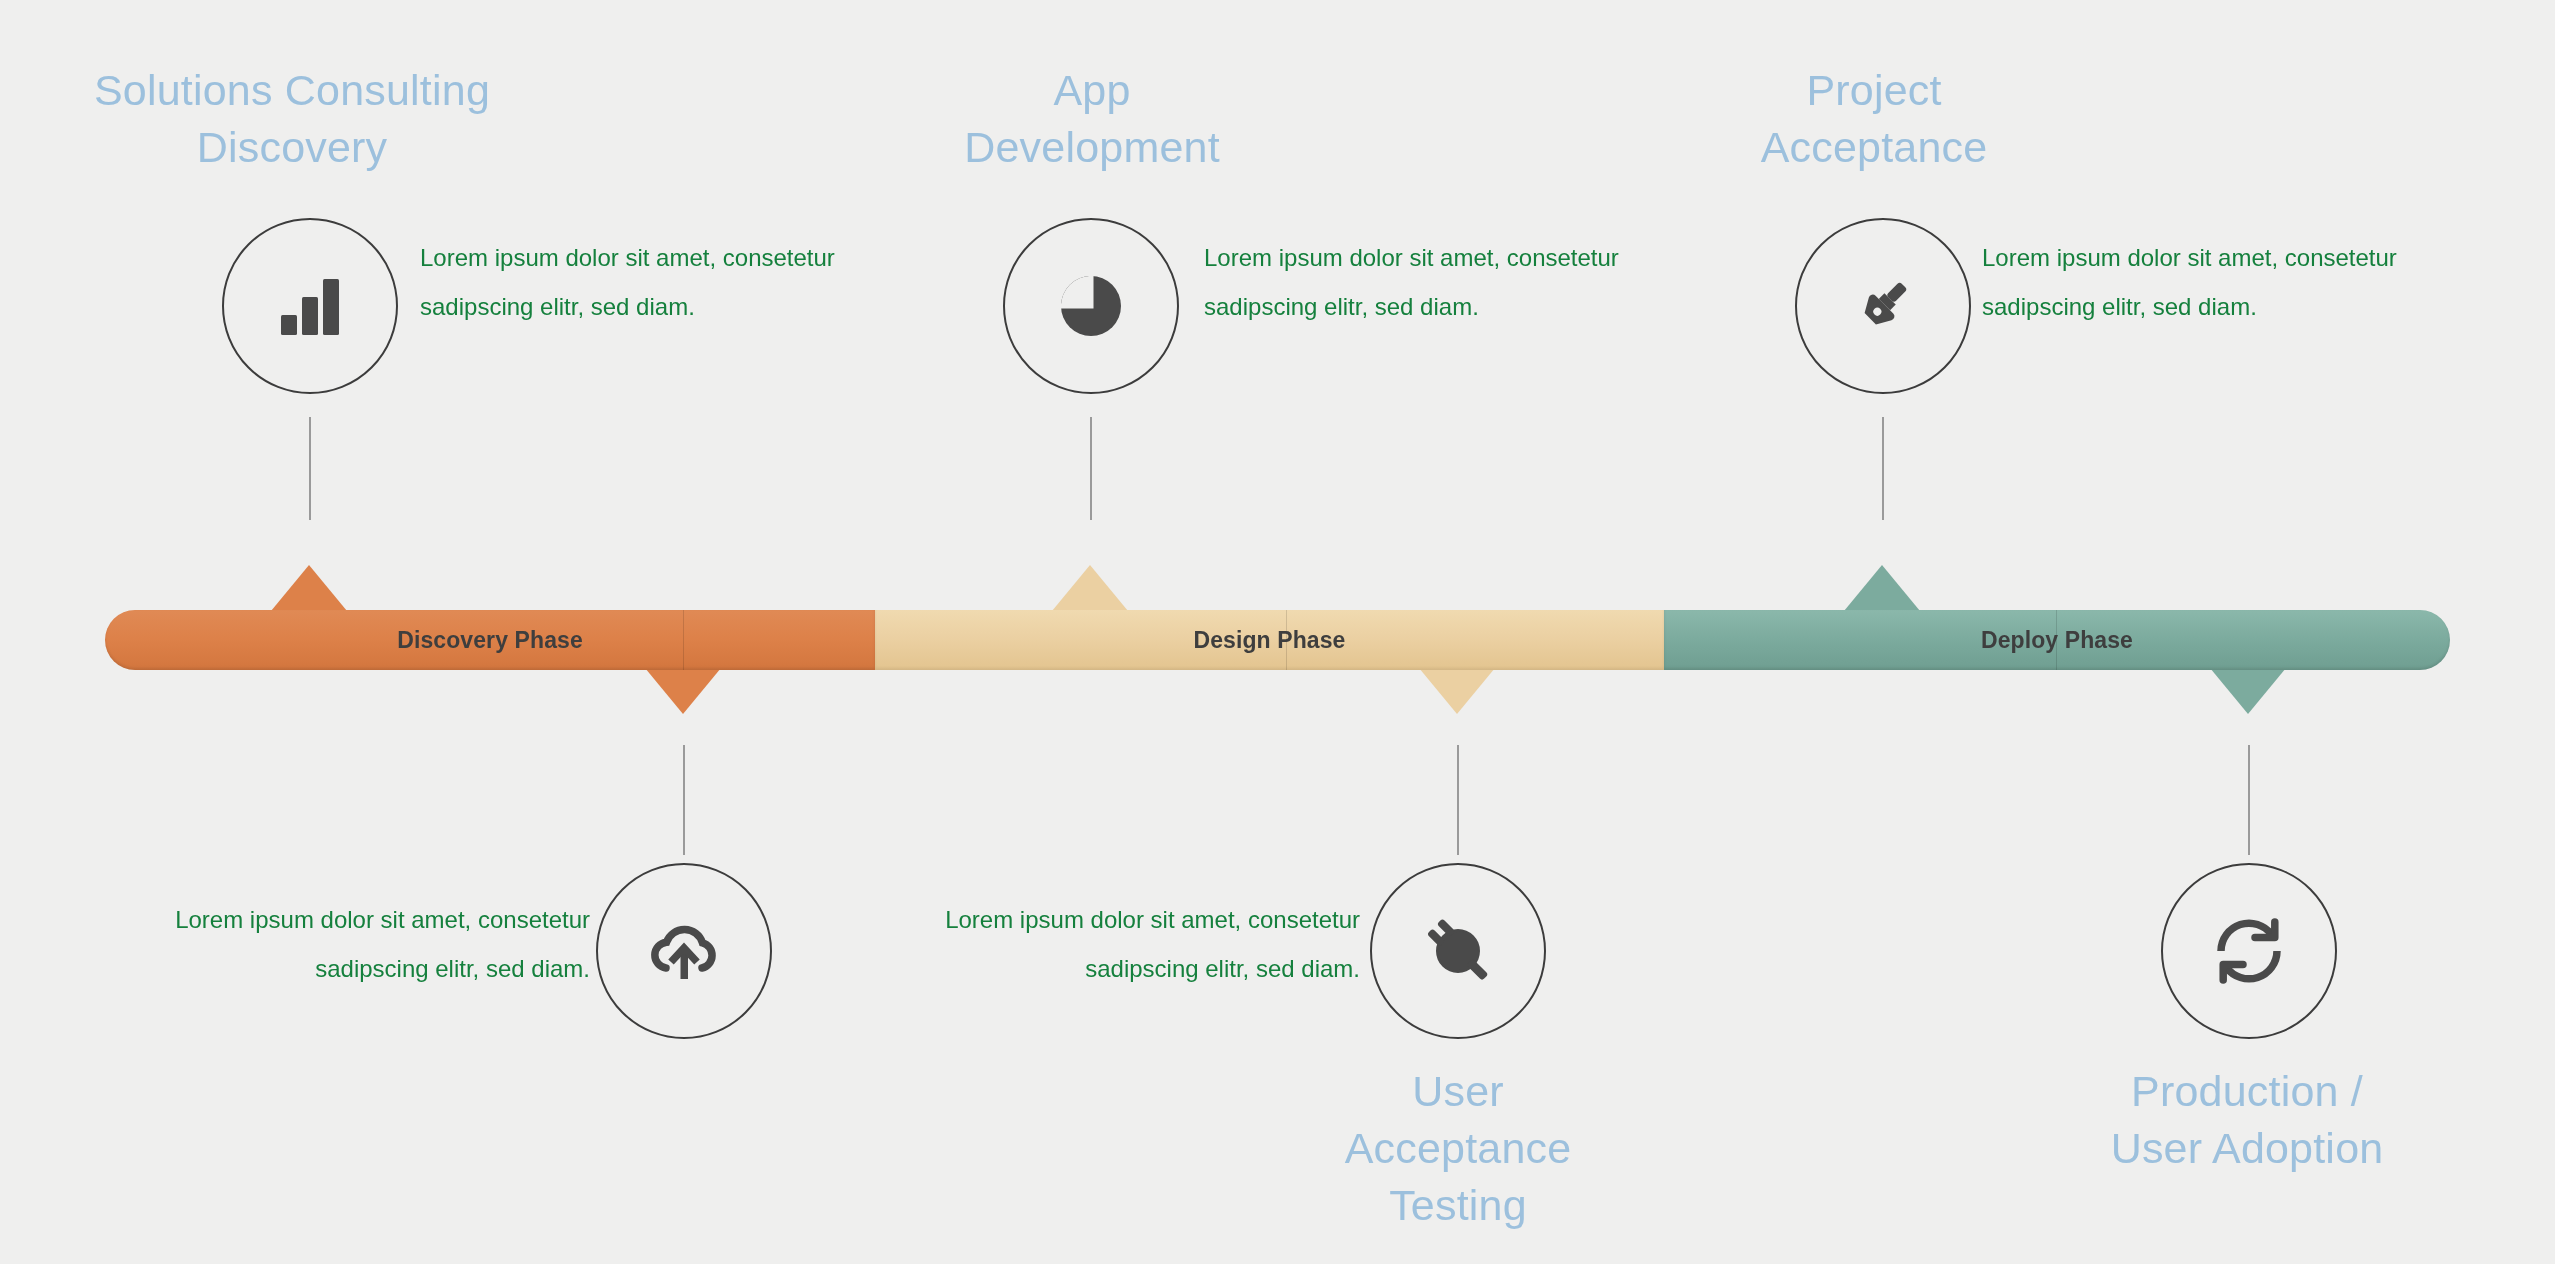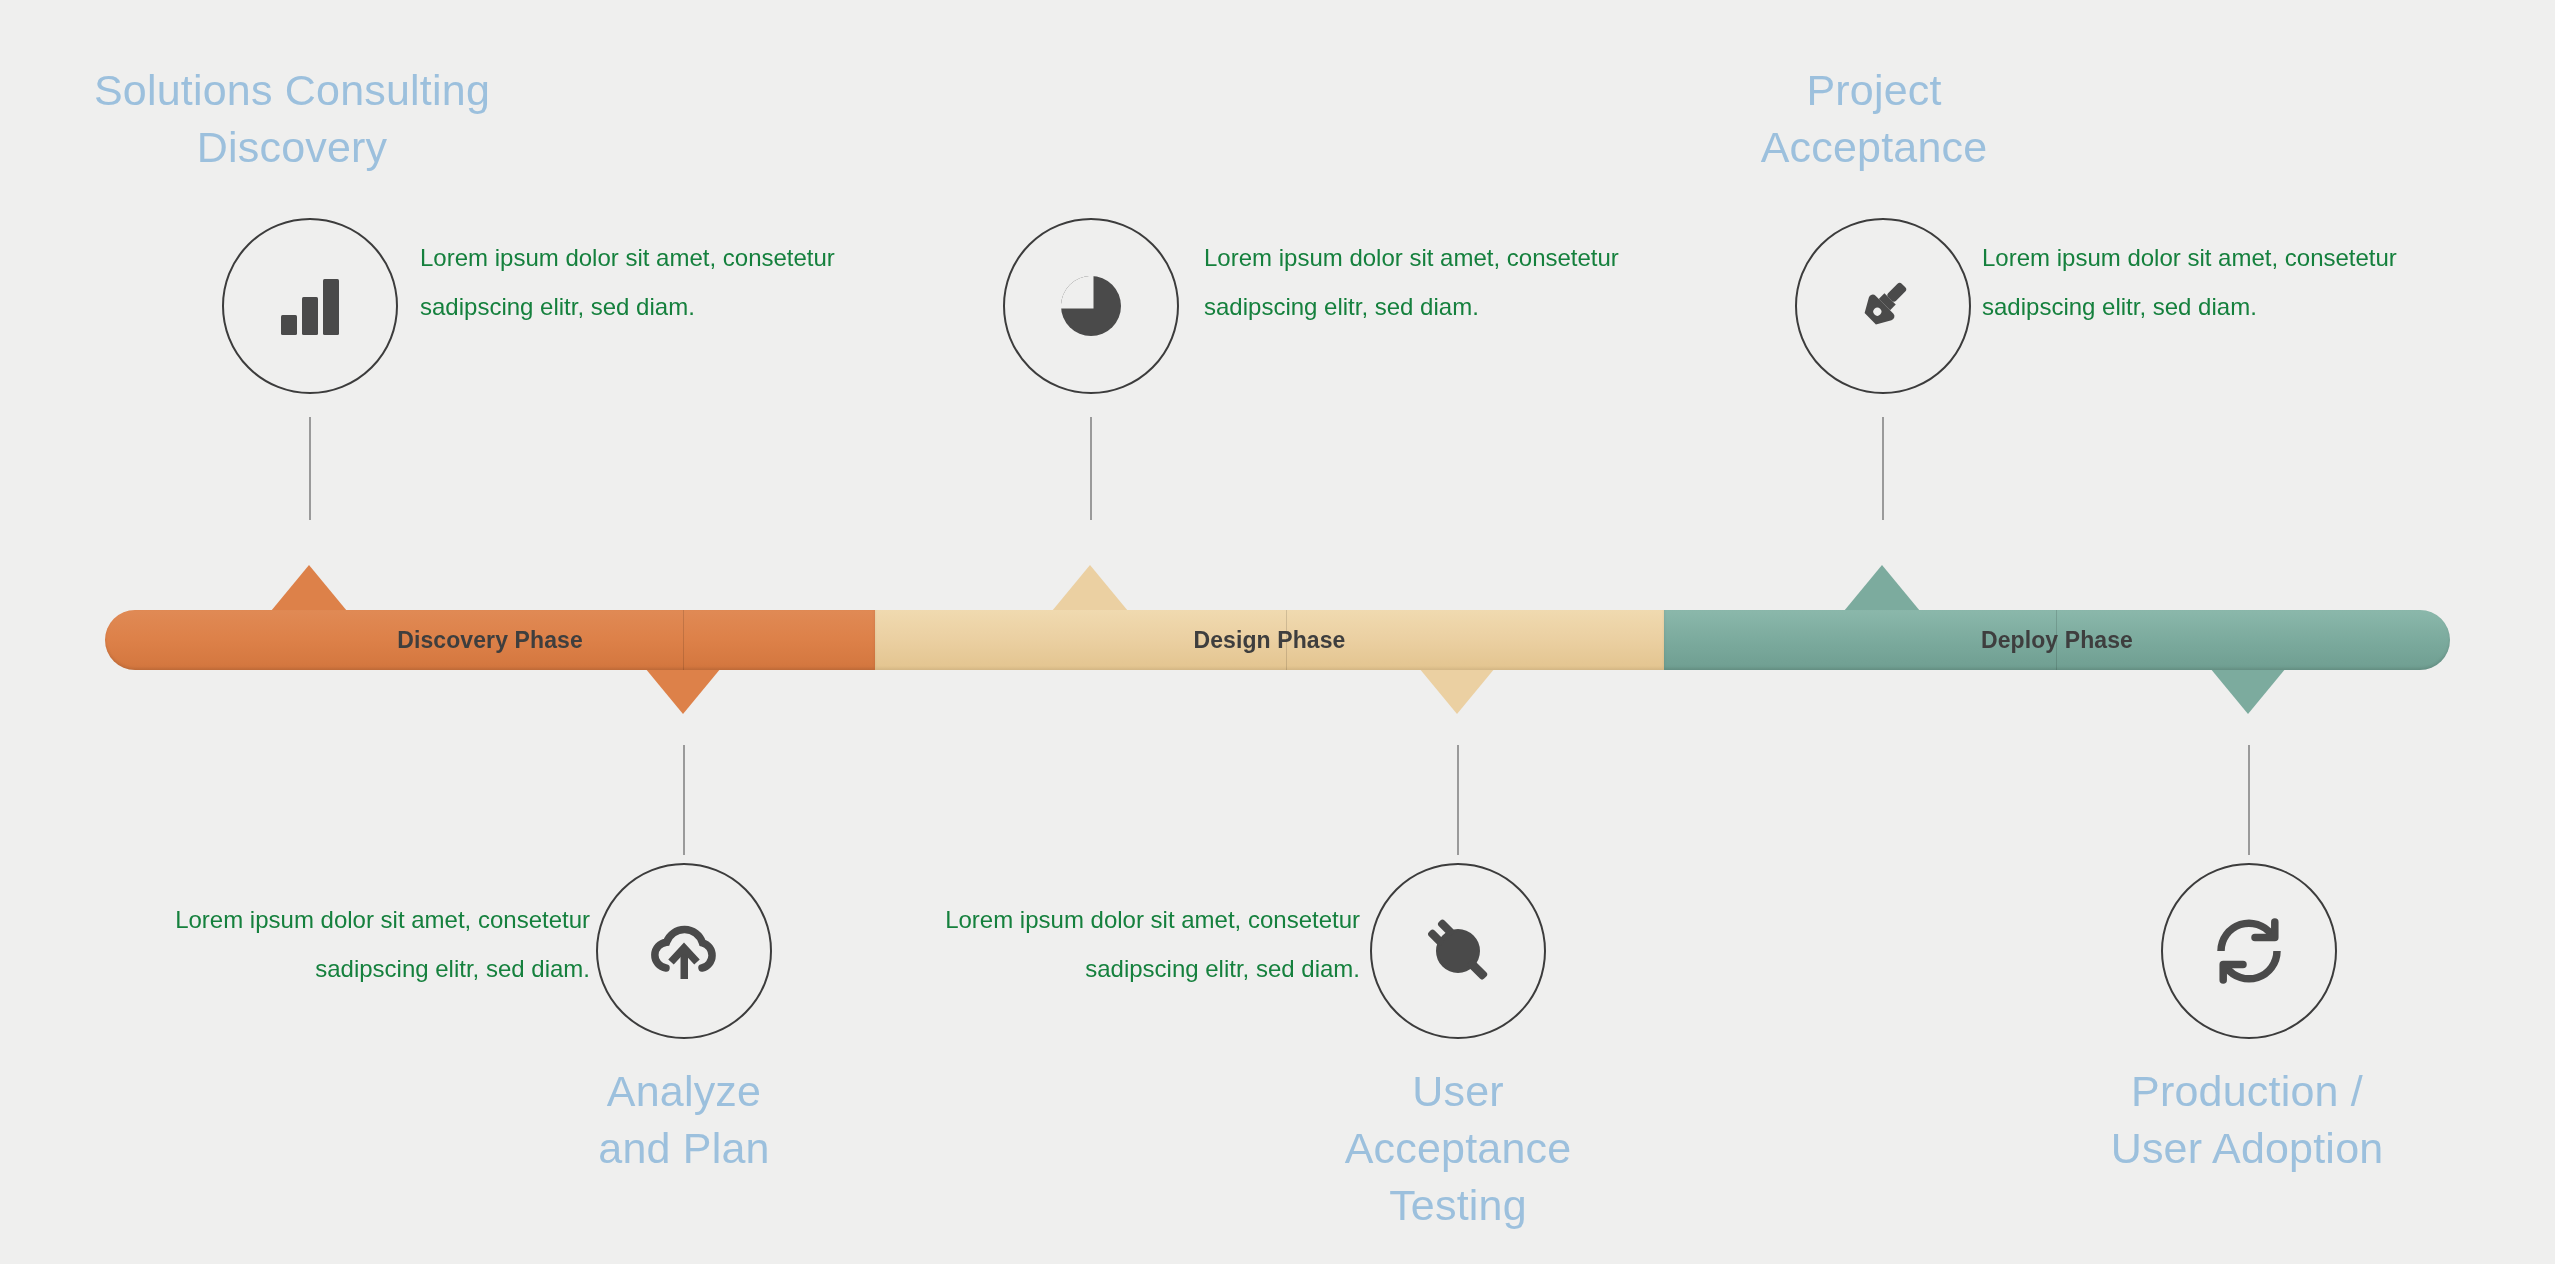--- a/index.html
+++ b/index.html
@@ -119,20 +119,22 @@
     border-right: 38px solid transparent;
   }
 </style>
 </head>
 <body>
 
 <div id="stage">
 
   <div class="heading top" style="left:20px; width:544px;">Solutions Consulting
 Discovery</div>
+  <div class="heading top" style="left:820px; width:544px;">App
+Development</div>
   <div class="heading top" style="left:1602px; width:544px;">Project
 Acceptance</div>
 
   <div class="node-circle" style="left:222px; top:218px;">
     <svg width="70" height="70" viewBox="0 0 70 70">
       <rect x="6" y="44" width="16" height="20" rx="1.5" fill="#4a4a4a"></rect>
       <rect x="27" y="26" width="16" height="38" rx="1.5" fill="#4a4a4a"></rect>
       <rect x="48" y="8" width="16" height="56" rx="1.5" fill="#4a4a4a"></rect>
     </svg>
   </div>
@@ -230,21 +232,19 @@
       <path d="M43 23.5 L62.8 23.5 L62.8 8" fill="none" stroke="#4a4a4a" stroke-width="7.5" stroke-linecap="round" stroke-linejoin="round"></path>
       <path d="M31 50.5 L11.2 50.5 L11.2 66" fill="none" stroke="#4a4a4a" stroke-width="7.5" stroke-linecap="round" stroke-linejoin="round"></path>
     </svg>
   </div>
 
   <div class="body-copy r" style="left:30px; top:895px; width:560px;">Lorem ipsum dolor sit amet, consetetur
 sadipscing elitr, sed diam.</div>
   <div class="body-copy r" style="left:800px; top:895px; width:560px;">Lorem ipsum dolor sit amet, consetetur
 sadipscing elitr, sed diam.</div>
 
-  <div class="heading bot" style="left:412px; width:544px;">Analyze
-and Plan</div>
   <div class="heading bot" style="left:1186px; width:544px;">User
 Acceptance
 Testing</div>
   <div class="heading bot" style="left:1975px; width:544px;">Production /
 User Adoption</div>
 
 </div>
 
 </body></html>

